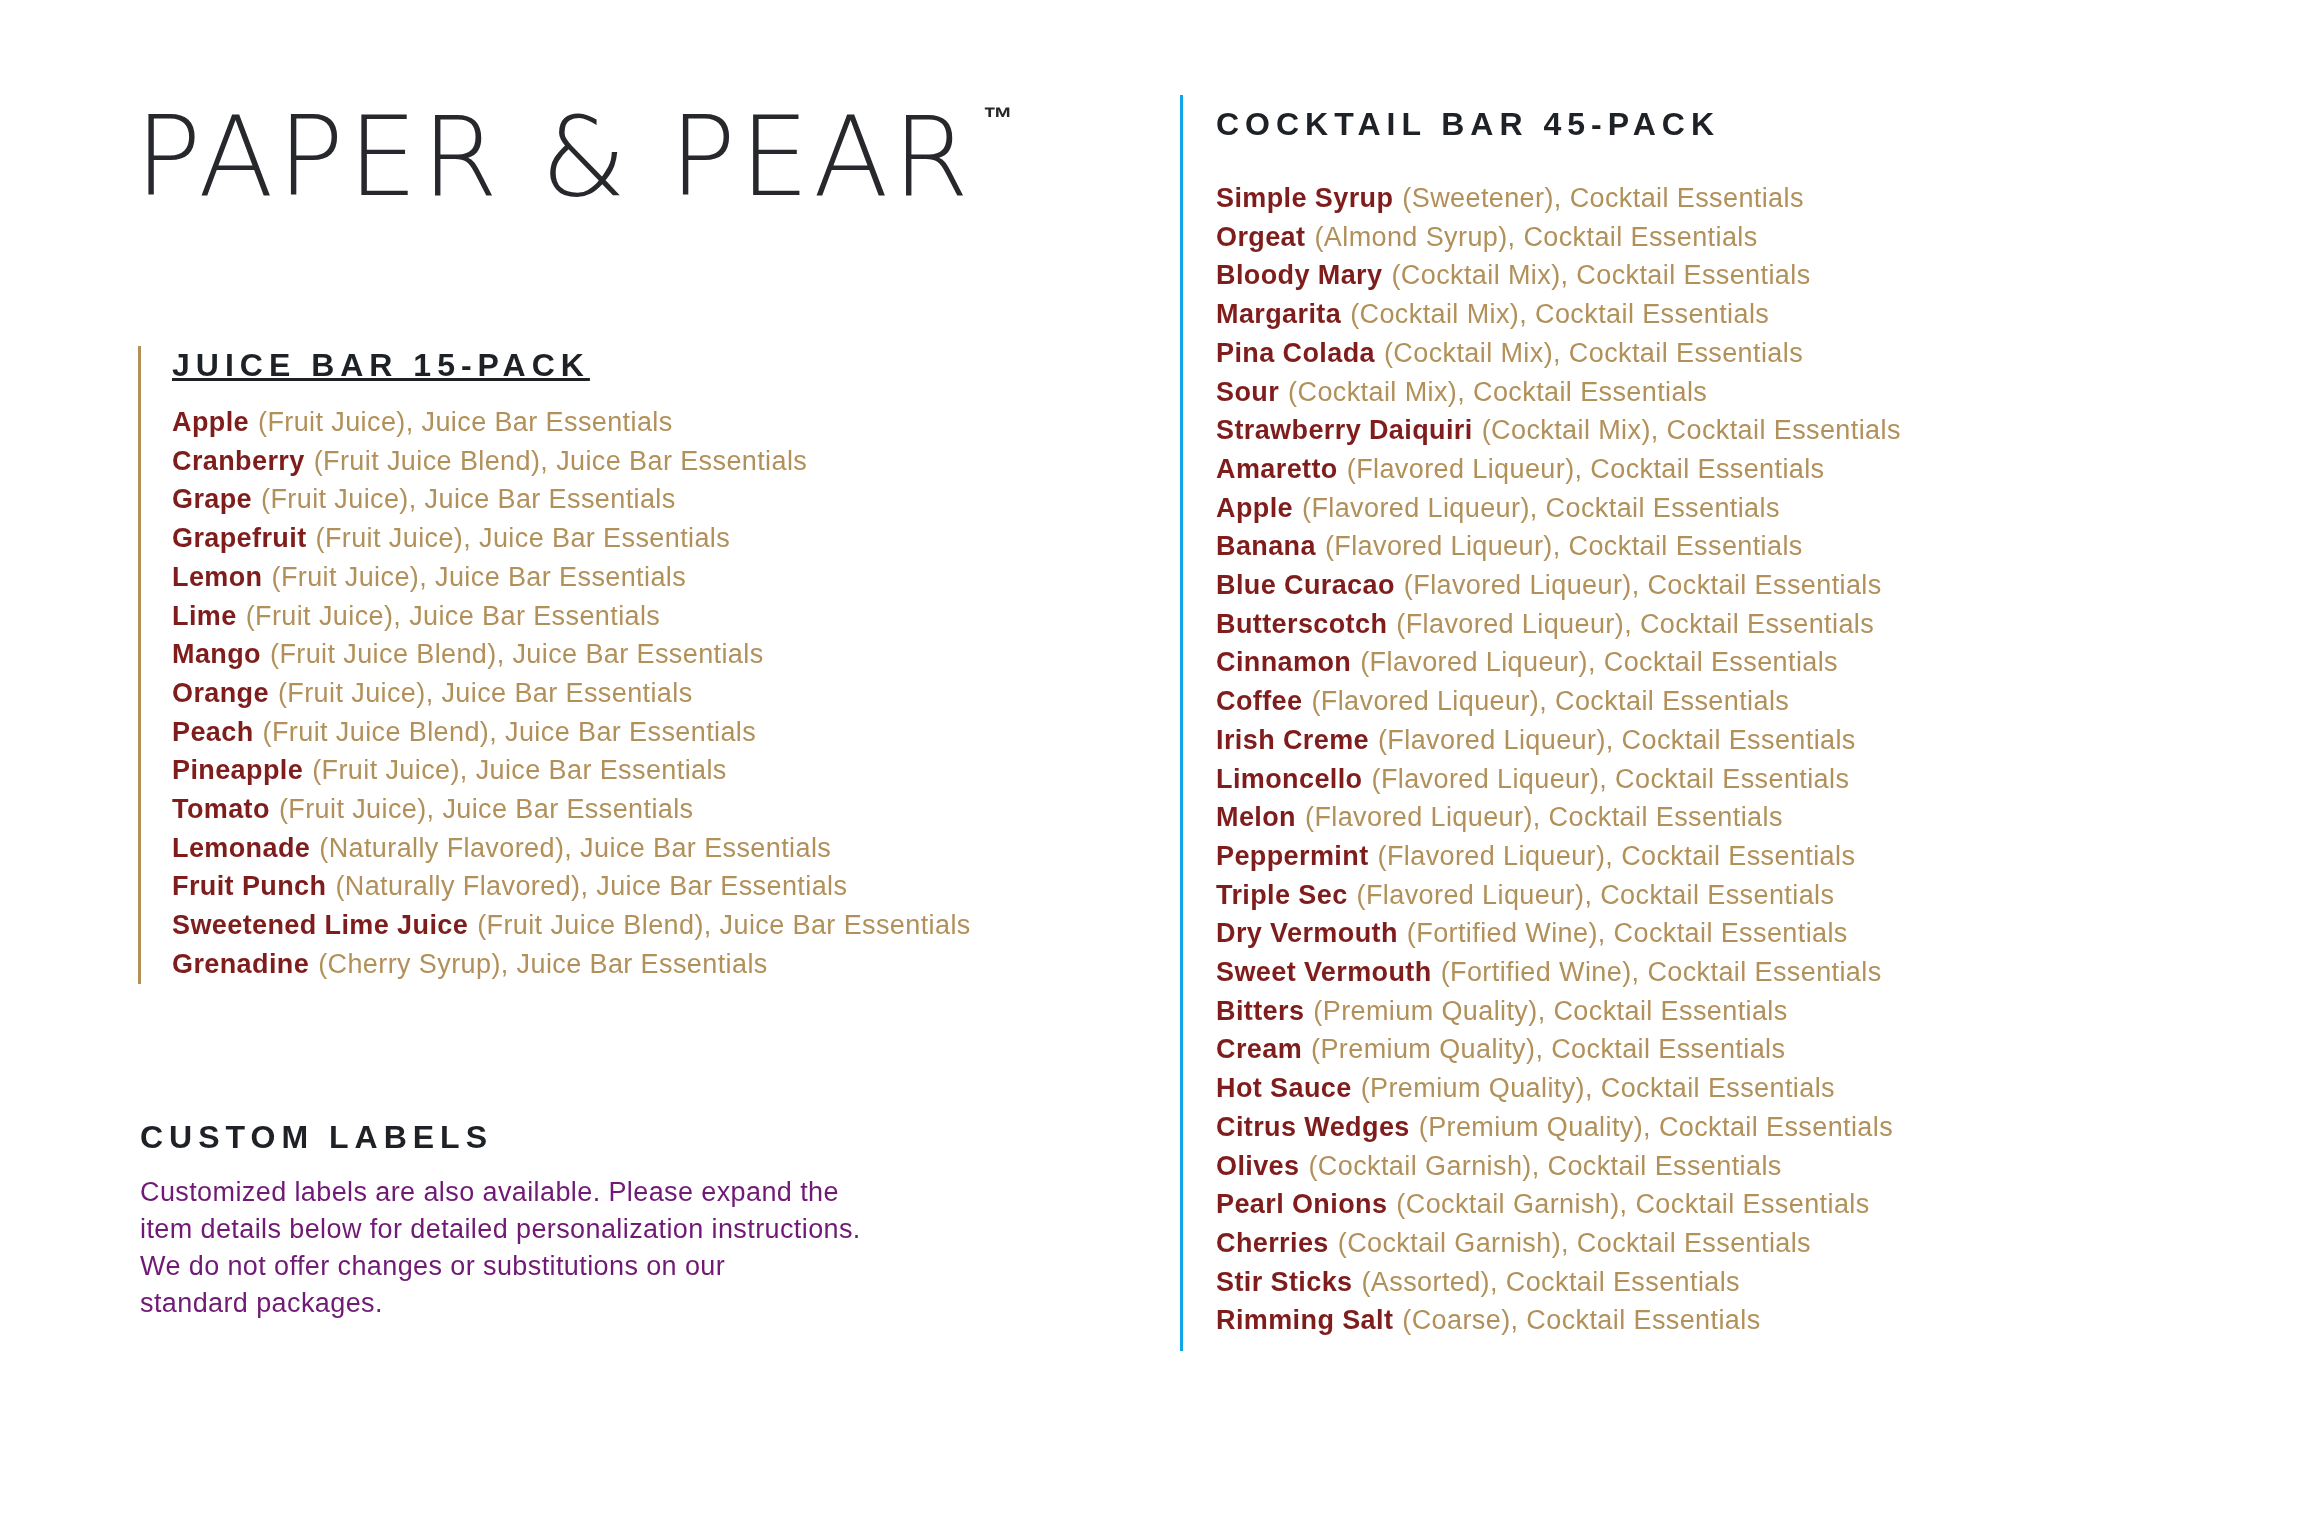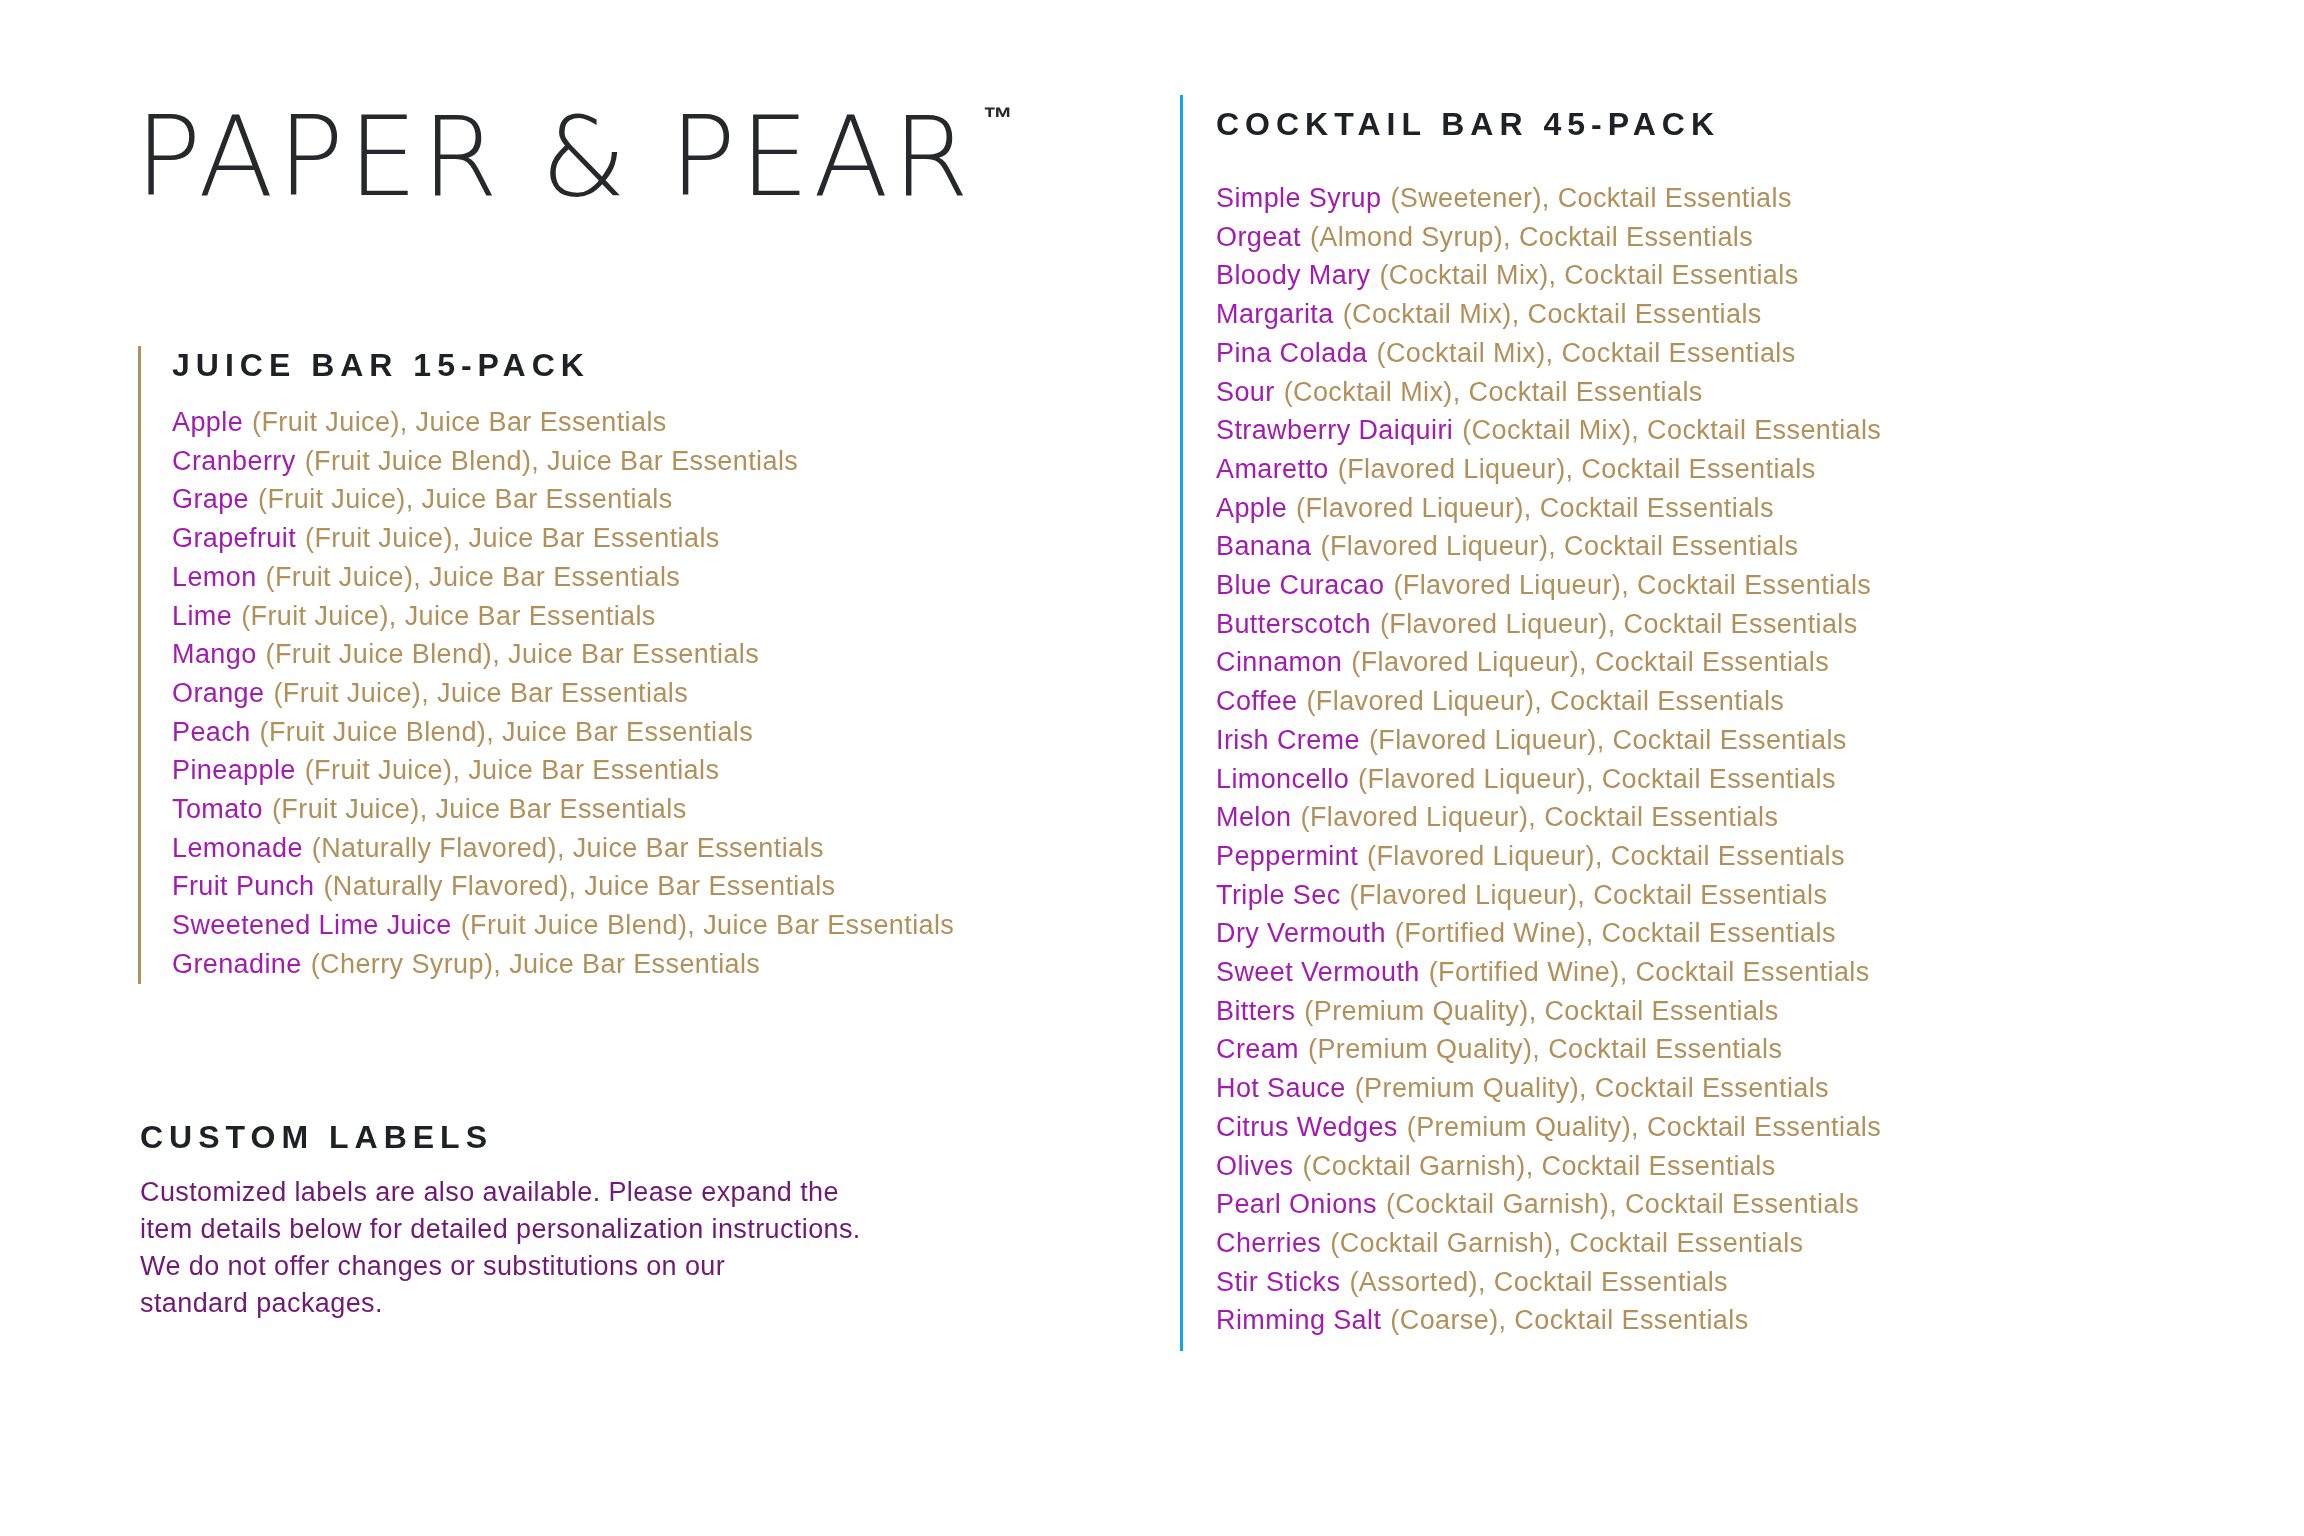--- a/index.html
+++ b/index.html
@@ -27,34 +27,34 @@
   .section-title {
     font-size:32px; font-weight:700; letter-spacing:6px;
     color:#1e2227; line-height:38px; margin:0; white-space:nowrap;
   }
 
   
   .juice-section {
     position:absolute; left:138px; top:346px;
     border-left:3px solid #b2905a; padding-left:31px;
   }
-  .juice-section .section-title { margin-bottom:19px; }
+  .juice-section .section-title { margin-bottom:19px;text-decoration:underline; }
 
   .cocktail-section {
     position:absolute; left:1180px; top:95px;
     border-left:3px solid #0ea5e9; padding:10px 0 6px 33px;
   }
   .cocktail-section .section-title { margin-bottom:36px; }
 
   .item-list { list-style:none; margin:0; padding:0; }
   .item-line {
     font-size:27px; line-height:38.7px; letter-spacing:0.4px;
     white-space:nowrap;
   }
-  .item-name { font-weight:400; color:#a21caf; margin-right:9px; }
+  .item-name { font-weight:700; color:#7f1d1d; margin-right:9px; }
   .item-detail { font-weight:400; color:#b2905a; }
 
   
   .custom-section { position:absolute; left:140px; top:1118px; }
   .custom-section .section-title { margin-bottom:18px; }
   .para-line, .note-line {
     font-size:27px; line-height:37px; color:#701a75;
     letter-spacing:0.4px; white-space:nowrap;
   }
 

